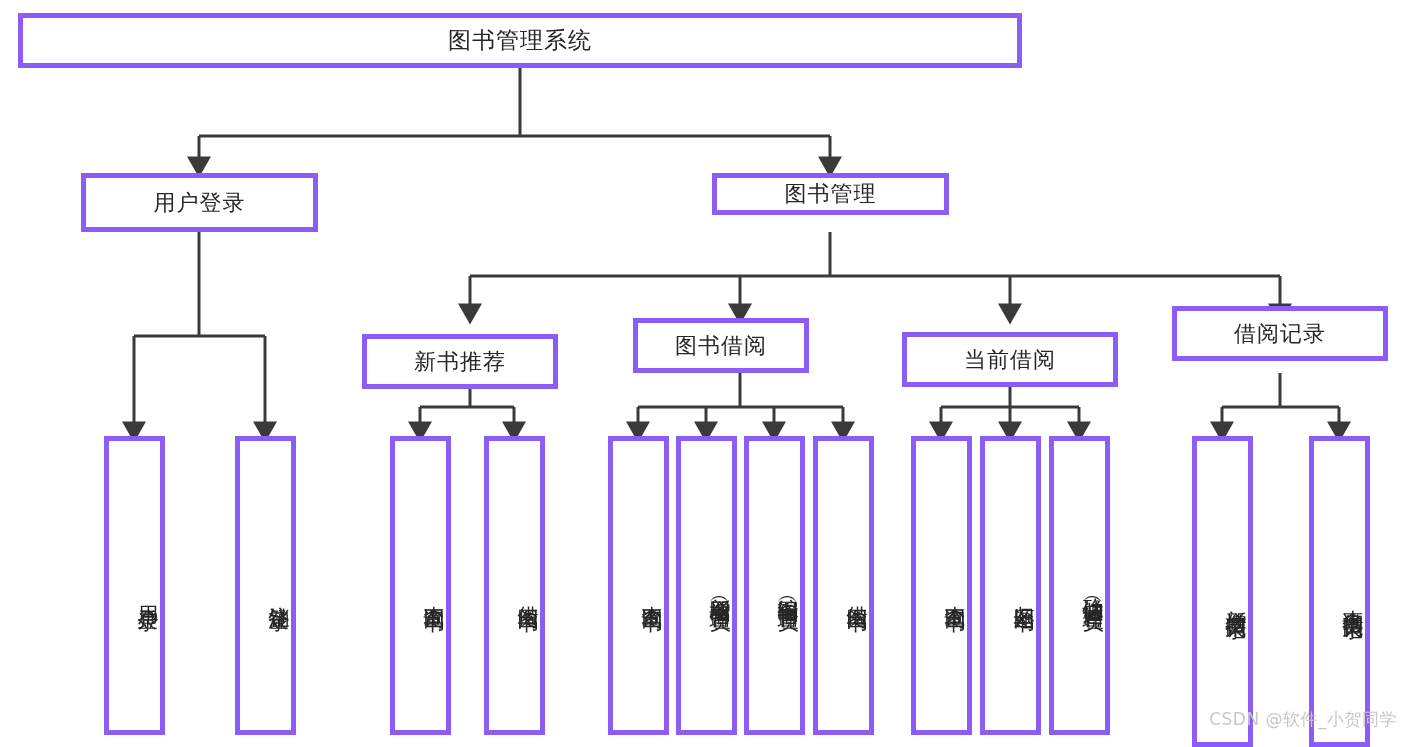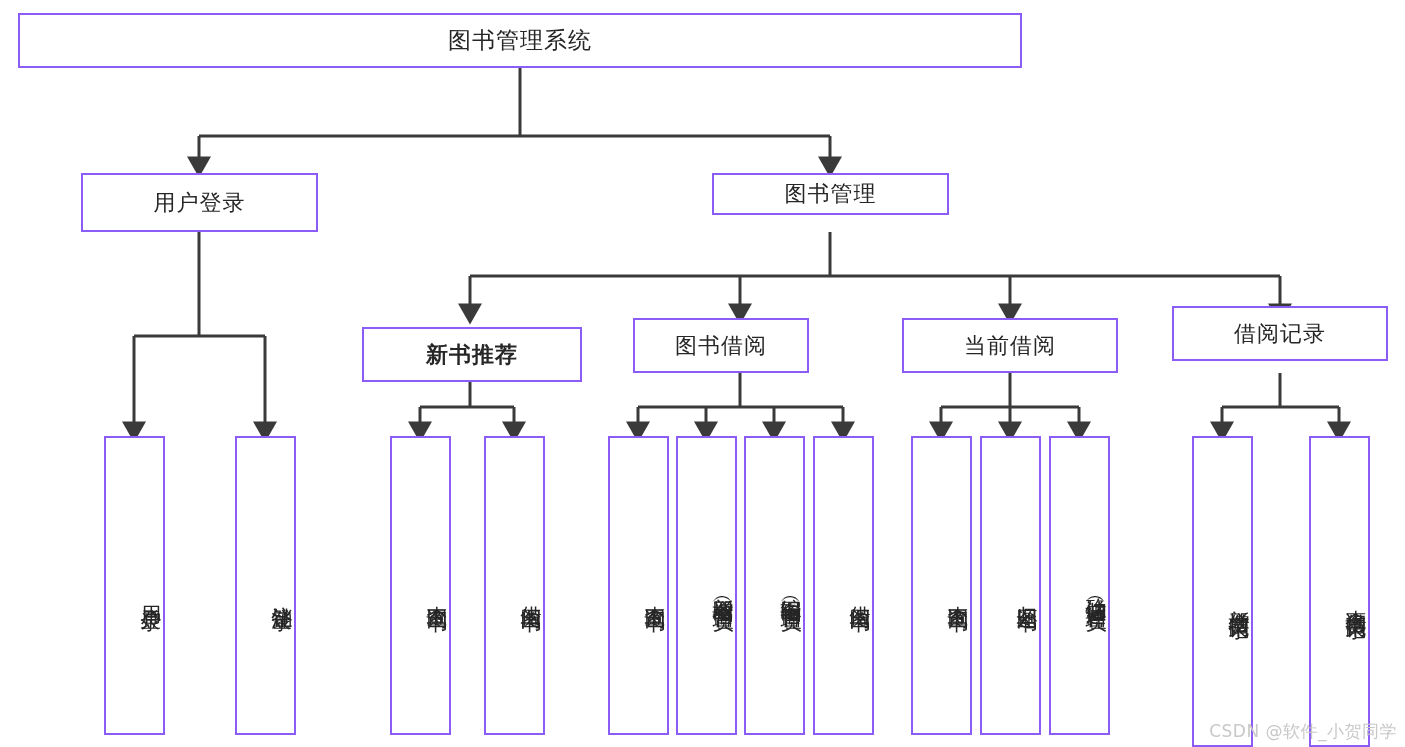--- a/index.html
+++ b/index.html
@@ -22,21 +22,21 @@
     left: 0;
     top: 0;
     width: 1405px;
     height: 747px;
     pointer-events: none;
   }
   .node {
     position: absolute;
     box-sizing: border-box;
     background: #ffffff;
-    border: 2px solid #8b5cf6;
+    border: 5px solid #8b5cf6;
     display: flex;
     align-items: center;
     justify-content: center;
     color: #262626;
     text-align: center;
   }
   .node.h {
     font-size: 22px;
     letter-spacing: 1px;
   }
@@ -53,21 +53,21 @@
     padding-top: 14px;
     letter-spacing: 2px;
     white-space: nowrap;
   }
   .node.vert.tall {
     padding-top: 8px;
   }
   .watermark {
     position: absolute;
     right: 8px;
-    bottom: 4px;
+    bottom: 16px;
     font-size: 17px;
     color: #c8c8c8;
     letter-spacing: 0.5px;
     white-space: nowrap;
   }
 </style>
 </head>
 <body>
 
 <div id="canvas">
@@ -120,23 +120,23 @@
       <path d="M1222,407 L1222,428" marker-end="url(#arw)"></path>
       <path d="M1339,407 L1339,428" marker-end="url(#arw)"></path>
     </g>
   </svg>
 
   <div class="node h root" style="left:18px; top:13px; width:1004px; height:55px;">图书管理系统</div>
 
   <div class="node h" style="left:81px; top:173px; width:237px; height:59px;">用户登录</div>
   <div class="node h" style="left:712px; top:173px; width:237px; height:42px;">图书管理</div>
 
-  <div class="node h" style="left:362px; top:327px; width:220px; height:55px;font-weight:bold;">新书推荐</div>
+  <div class="node h" style="left:362px; top:334px; width:196px; height:55px;">新书推荐</div>
   <div class="node h" style="left:633px; top:318px; width:176px; height:55px;">图书借阅</div>
-  <div class="node h" style="left:902px; top:318px; width:216px; height:55px;">当前借阅</div>
+  <div class="node h" style="left:902px; top:332px; width:216px; height:55px;">当前借阅</div>
   <div class="node h" style="left:1172px; top:306px; width:216px; height:55px;">借阅记录</div>
 
   <div class="node vert" style="left:104px; top:436px; width:61px; height:299px;">用户登录</div>
   <div class="node vert" style="left:235px; top:436px; width:61px; height:299px;">注销登录</div>
 
   <div class="node vert" style="left:390px; top:436px; width:61px; height:299px;">查询图书</div>
   <div class="node vert" style="left:484px; top:436px; width:61px; height:299px;">借阅图书</div>
 
   <div class="node vert" style="left:608px; top:436px; width:61px; height:299px;">查询图书</div>
   <div class="node vert tall" style="left:676px; top:436px; width:61px; height:299px;">新增图书（管理员）</div>

